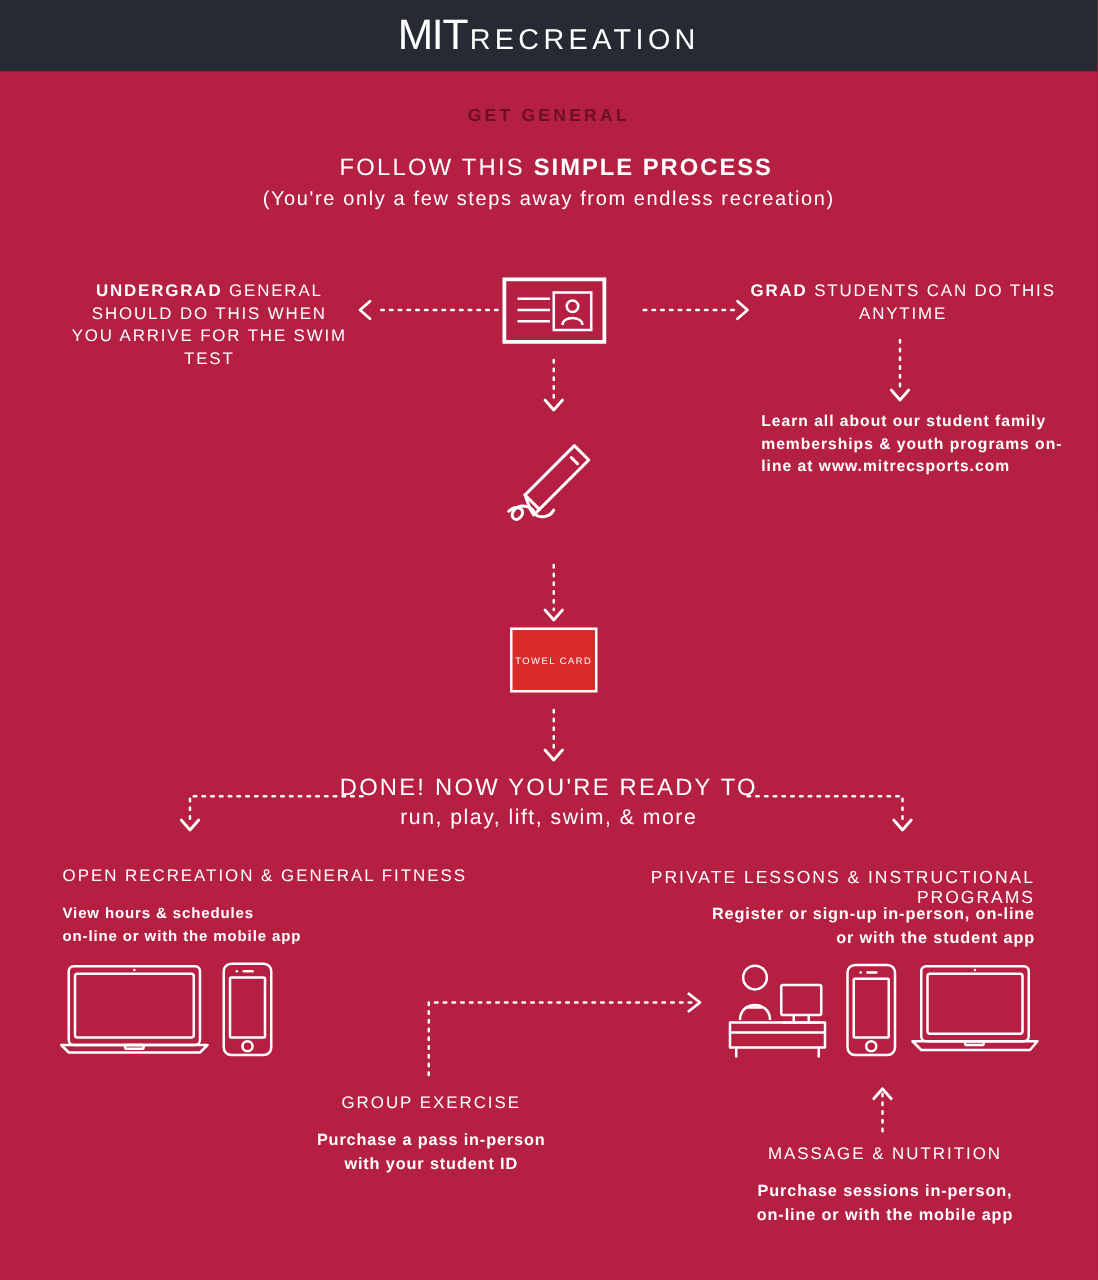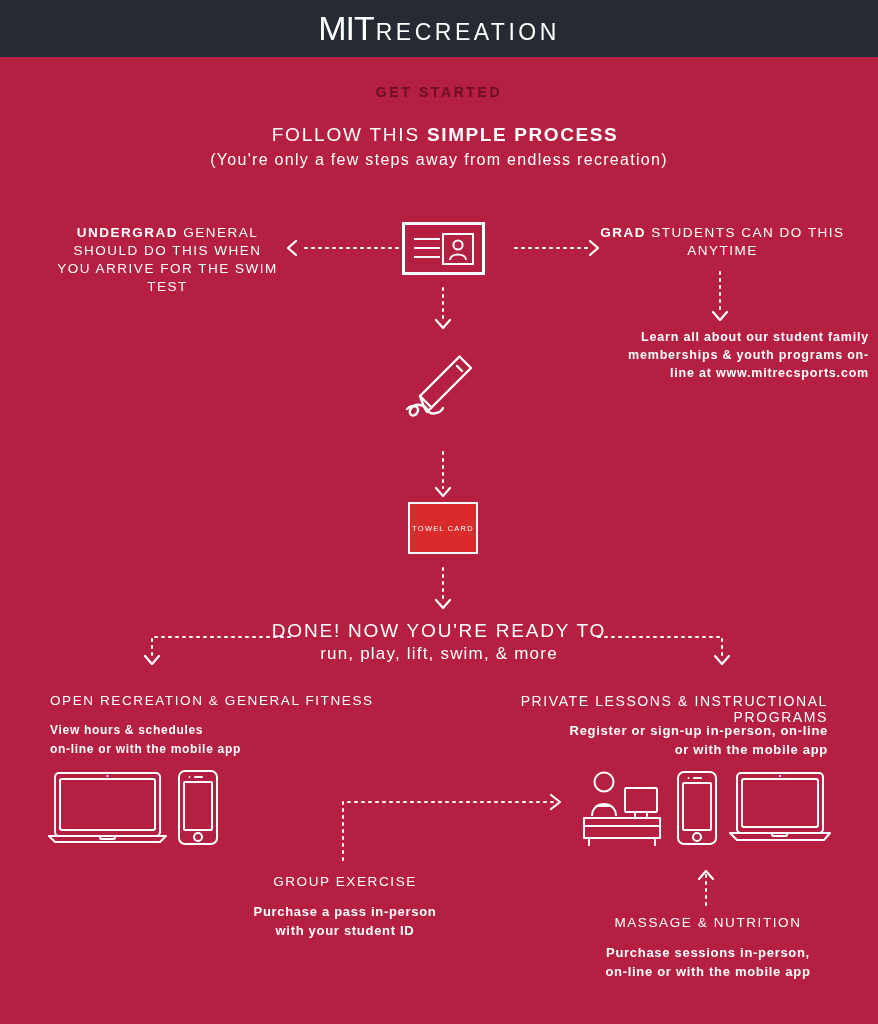--- a/index.html
+++ b/index.html
@@ -64,22 +64,22 @@
     left: 55px; top: 224px; width: 225px;
     text-align: center; font-size: 13.5px; line-height: 18px;
     letter-spacing: 1.5px; font-weight: 300;
   }
   .grad {
     left: 600px; top: 224px; width: 245px;
     text-align: center; font-size: 13.5px; line-height: 18px;
     letter-spacing: 1.5px; font-weight: 300;
   }
   .learn {
-    left: 624px; top: 328px; width: 245px;
-    text-align: right; font-size: 12.5px; line-height: 18px;
+    left: 609px; top: 328px; width: 245px;
+    text-align: left; font-size: 12.5px; line-height: 18px;
     letter-spacing: 0.8px; font-weight: bold;
   }
 
   
   .idcard {
     position: absolute; left: 402px; top: 222px;
     width: 83px; height: 53px;
     border: 3px solid #FFFFFF;
   }
   .idcard .lines { position: absolute; left: 9px; top: 13px; width: 26px; }
@@ -153,21 +153,21 @@
 
 <div id="page">
 
   <div class="header">
     <div class="logo">
       <span class="mit">MIT</span>
       <span class="rec">RECREATION</span>
     </div>
   </div>
 
-  <div class="t get-started">GET STARTED</div>
+  <div class="t get-started">GET GENERAL</div>
   <div class="t follow"><span>FOLLOW THIS </span><b>SIMPLE PROCESS</b></div>
   <div class="t subtitle">(You're only a few steps away from endless recreation)</div>
 
   <div class="t undergrad"><b class="b">UNDERGRAD</b><span> GENERAL SHOULD DO THIS WHEN YOU ARRIVE FOR THE SWIM TEST</span></div>
   <div class="t grad"><b class="b">GRAD</b><span> STUDENTS CAN DO THIS ANYTIME</span></div>
   <div class="t learn">Learn all about our student family memberships &amp; youth programs on-line at www.mitrecsports.com</div>
 
   <div class="idcard">
     <div class="lines">
         <i></i>
@@ -199,21 +199,21 @@
 
   <div class="t done1">DONE! NOW YOU'RE READY TO</div>
   <div class="t done2">run, play, lift, swim, &amp; more</div>
 
   <div class="t h-open">OPEN RECREATION &amp; GENERAL FITNESS</div>
   <div class="t p-open" style="white-space:pre-line">View hours &amp; schedules
 on-line or with the mobile app</div>
 
   <div class="t h-private">PRIVATE LESSONS &amp; INSTRUCTIONAL PROGRAMS</div>
   <div class="t p-private" style="white-space:pre-line">Register or sign-up in-person, on-line
-or with the mobile app</div>
+or with the student app</div>
 
   <div class="t h-group">GROUP EXERCISE</div>
   <div class="t p-group" style="white-space:pre-line">Purchase a pass in-person
 with your student ID</div>
 
   <div class="t h-massage">MASSAGE &amp; NUTRITION</div>
   <div class="t p-massage" style="white-space:pre-line">Purchase sessions in-person,
 on-line or with the mobile app</div>
 
   <div class="dev" style="left:48px; top:770px;">

